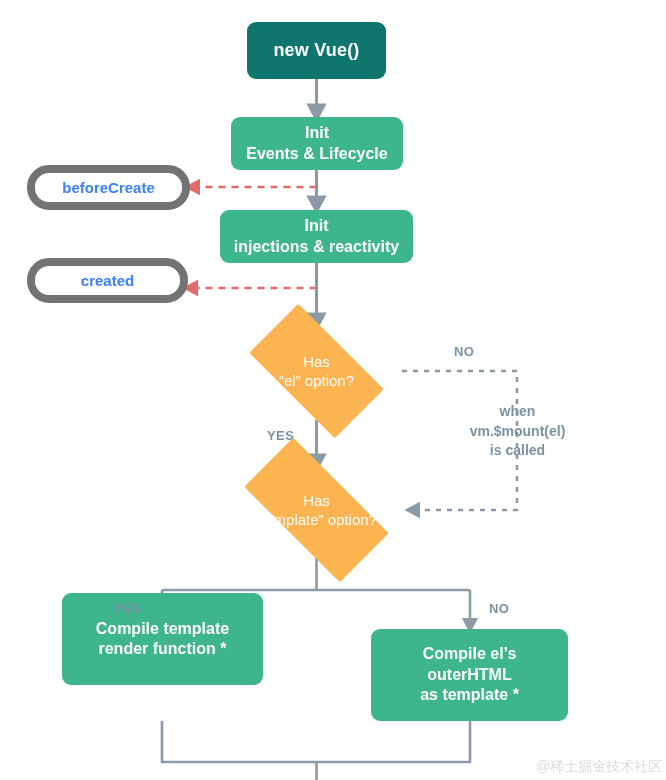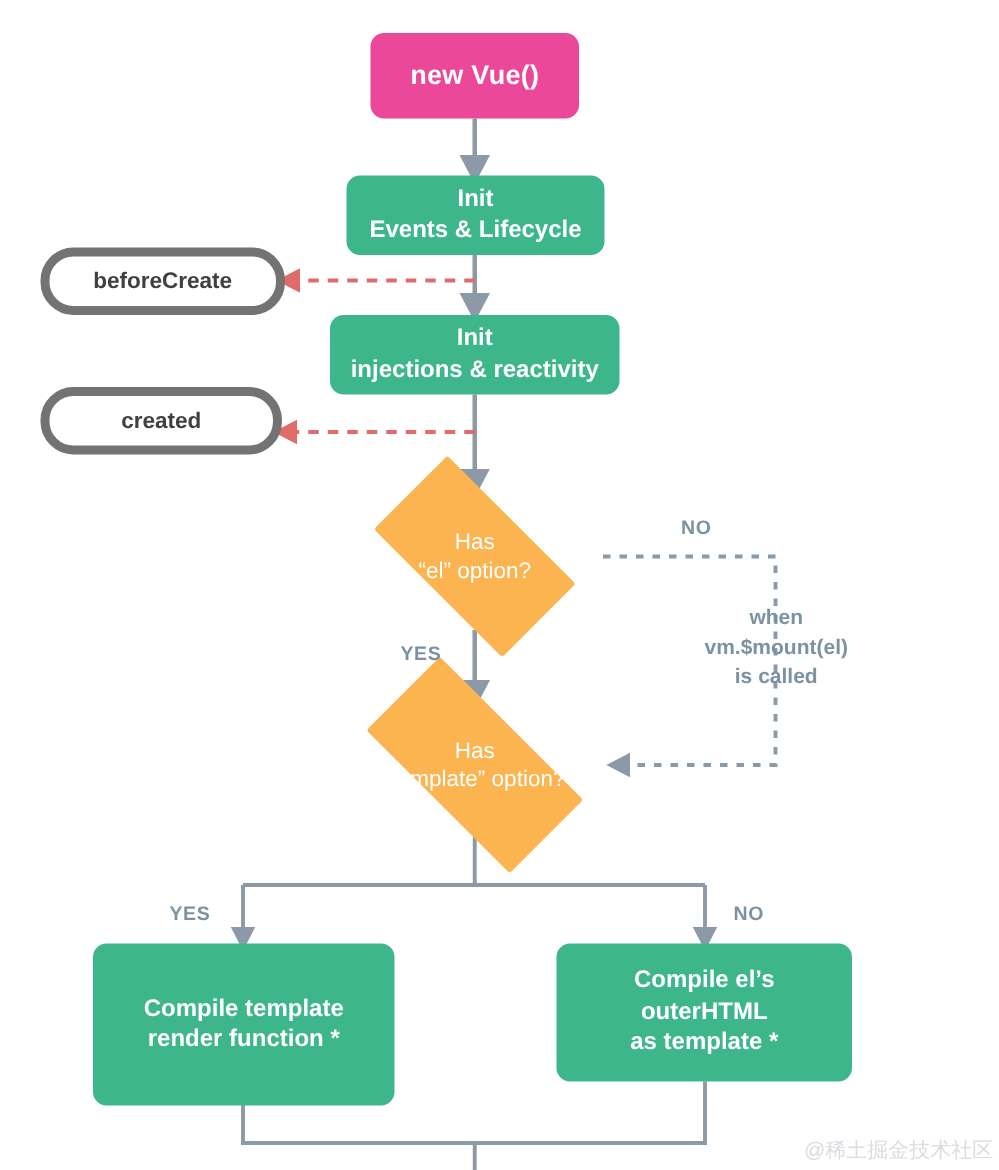--- a/index.html
+++ b/index.html
@@ -30,42 +30,42 @@
     position: absolute;
     box-sizing: border-box;
     display: flex;
     align-items: center;
     justify-content: center;
     text-align: center;
     line-height: 1.28;
   }
 
   .node-root {
-    background: #ec4899;
+    background: #0f766e;
     color: #ffffff;
     border-radius: 9px;
     font-size: 18px;
     font-weight: bold;
     letter-spacing: 0.2px;
     align-items: center;
   }
 
   .node-step {
     background: #3eb68b;
     color: #ffffff;
     border-radius: 9px;
     font-size: 16px;
     font-weight: bold;
     padding: 0 10px;
   }
 
   .node-hook {
     background: #ffffff;
-    border: 6px solid #737373;
-    color: #404040;
+    border: 8px solid #737373;
+    color: #3b82f6;
     border-radius: 22px;
     font-size: 15px;
     font-weight: bold;
   }
 
   .node-decision {
     color: #ffffff;
     font-size: 15px;
     font-weight: normal;
     background: transparent;
@@ -190,21 +190,21 @@
   </div>
 
   <div class="node node-decision" style="left:221px; top:461px; width:191px; height:98px;">
     <div class="dia-shape"></div>
     <div class="dia-label">
       <div>Has</div>
       <div>“template” option?</div>
     </div>
   </div>
 
-  <div class="node node-step" style="left:62px; top:629px; width:201px; height:108px;">
+  <div class="node node-step" style="left:62px; top:593px; width:201px; height:92px;">
     <div>
       <div>Compile template</div>
       <div>render function *</div>
     </div>
   </div>
 
   <div class="node node-step" style="left:371px; top:629px; width:197px; height:92px;">
     <div>
       <div>Compile el’s</div>
       <div>outerHTML</div>

